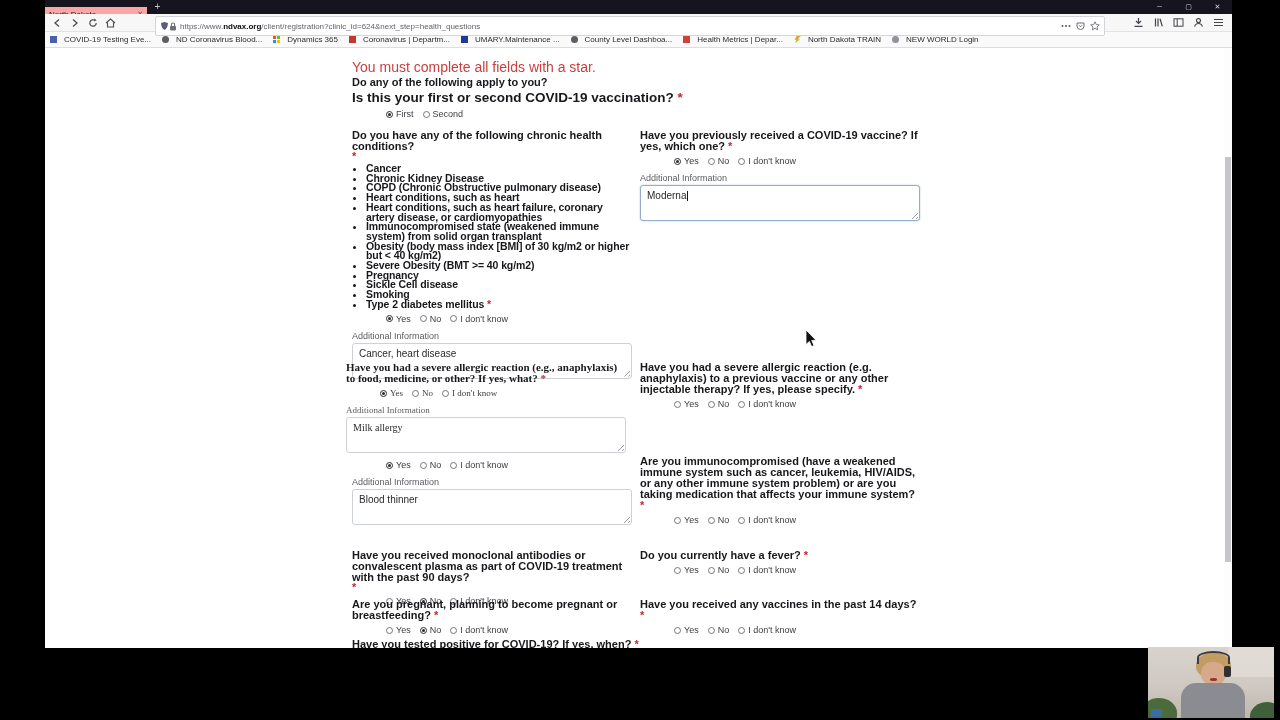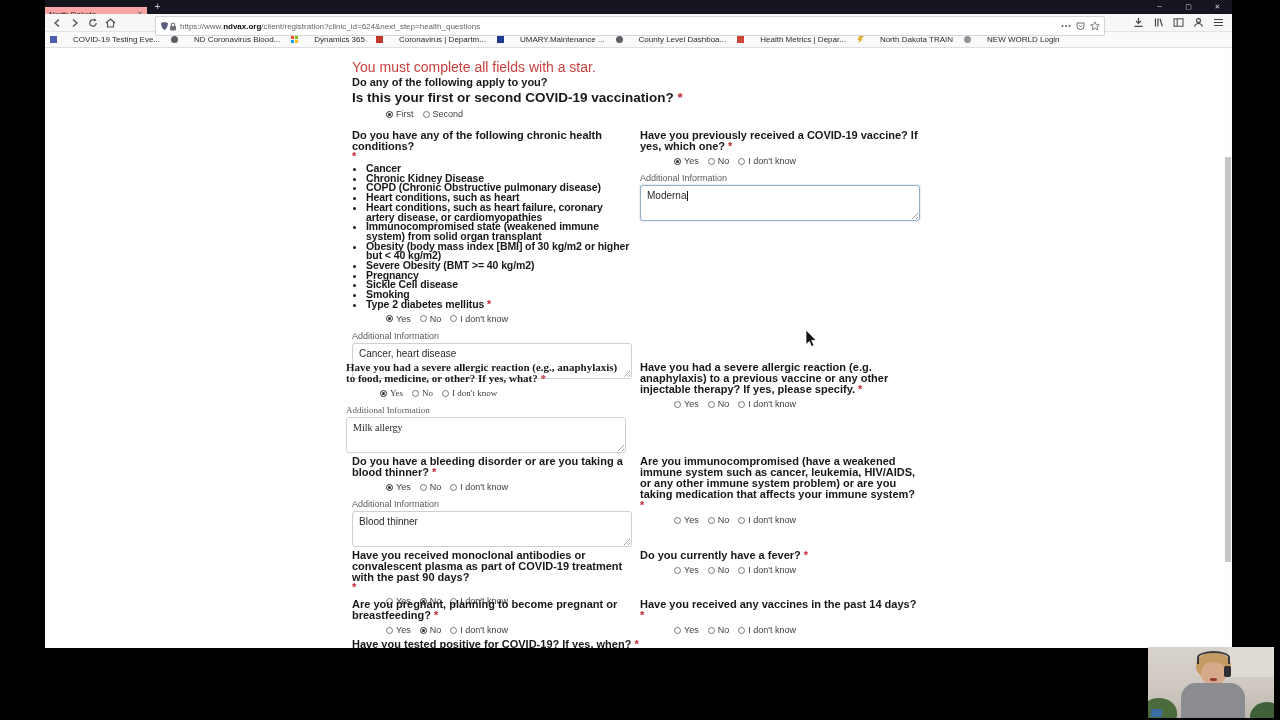--- a/index.html
+++ b/index.html
@@ -26,21 +26,21 @@
   .urlbar{position:absolute;left:110px;top:2px;width:950px;height:20px;background:#fff;
           border:1px solid #d4d4da;border-radius:2px;display:flex;align-items:center;
           padding:0 4px;box-sizing:border-box;}
   .url-text{font-size:8px;color:#63636a;white-space:nowrap;overflow:hidden;flex:1;margin-left:3px;}
   .url-text b{color:#0c0c0d;font-weight:bold;}
   .urlbar-right{display:flex;align-items:center;gap:5px;}
   .toolbar-right{position:absolute;right:8px;top:1px;height:15px;display:flex;align-items:center;gap:9px;}
 
   .bookmarksbar{height:15px;background:#fafafb;border-bottom:1px solid #dddde2;
                 display:flex;align-items:center;gap:11px;padding-left:5px;overflow:hidden;}
-  .bm{display:flex;align-items:center;gap:16px;white-space:nowrap;}
+  .bm{display:flex;align-items:center;gap:7px;white-space:nowrap;}
   .bm-label{font-size:8px;color:#2b2b30;}
   .bm-ic{width:7px;height:7px;flex:0 0 auto;}
   .bm-ic.globe{border-radius:50%;}
   .bm-ic.grid{background:
       linear-gradient(#f25022,#f25022) 0 0/3px 3px no-repeat,
       linear-gradient(#7fba00,#7fba00) 4px 0/3px 3px no-repeat,
       linear-gradient(#00a4ef,#00a4ef) 0 4px/3px 3px no-repeat,
       linear-gradient(#ffb900,#ffb900) 4px 4px/3px 3px no-repeat;}
   .bm-ic.bolt{clip-path:polygon(40% 0,100% 0,55% 45%,90% 45%,15% 100%,38% 52%,8% 52%);}
   .bm-ic.gear{border-radius:50%;}
@@ -342,21 +342,20 @@
               <span class="rad"></span>
               <span>No</span>
             </label>
             <label class="radio-opt">
               <span class="rad"></span>
               <span>I don't know</span>
             </label>
           </div>
         </div>
         <div class="abs question" style="left: 307px; top: 408px; width: 280px;">
-          <div class="q-title">Do you have a bleeding disorder or are you taking a blood thinner?<span class="star"> *</span></div>
           <div class="radios">
             <label class="radio-opt">
               <span class="rad sel"></span>
               <span>Yes</span>
             </label>
             <label class="radio-opt">
               <span class="rad"></span>
               <span>No</span>
             </label>
             <label class="radio-opt">

